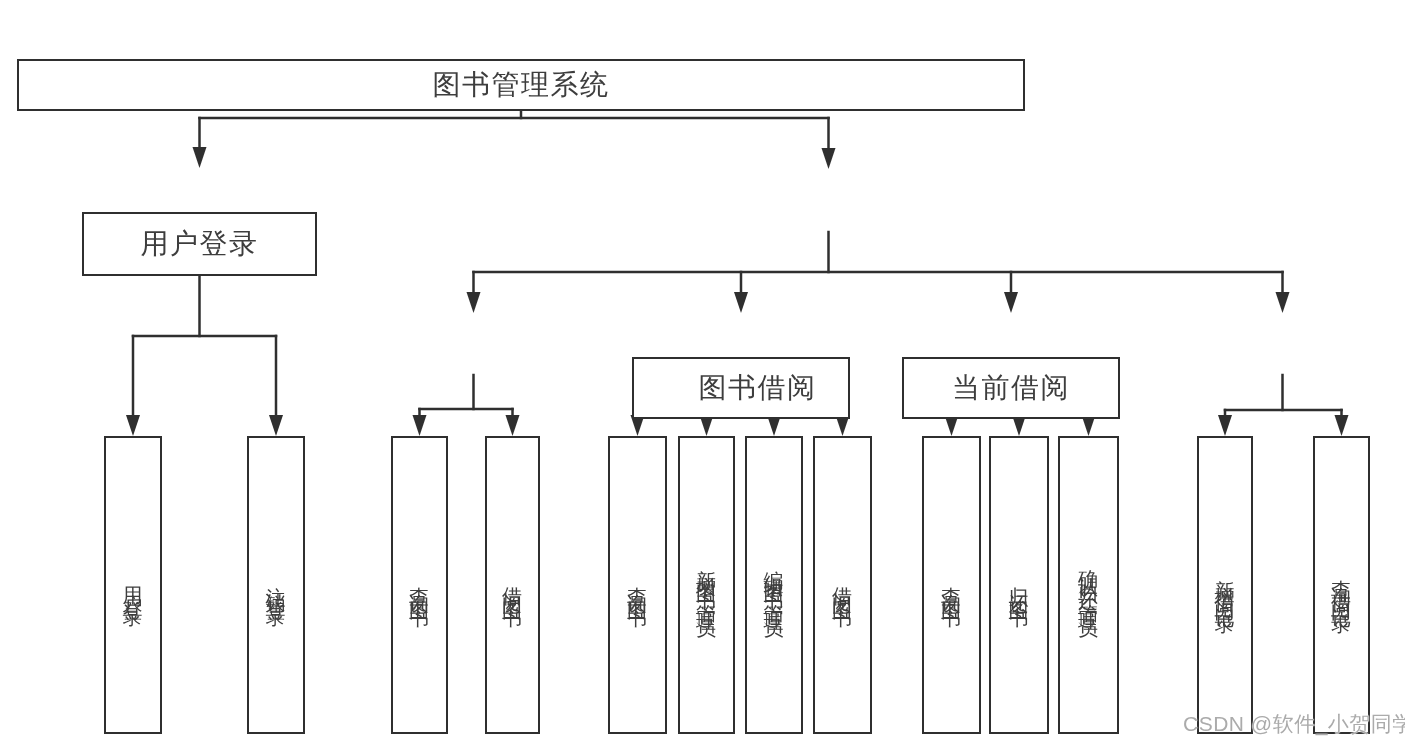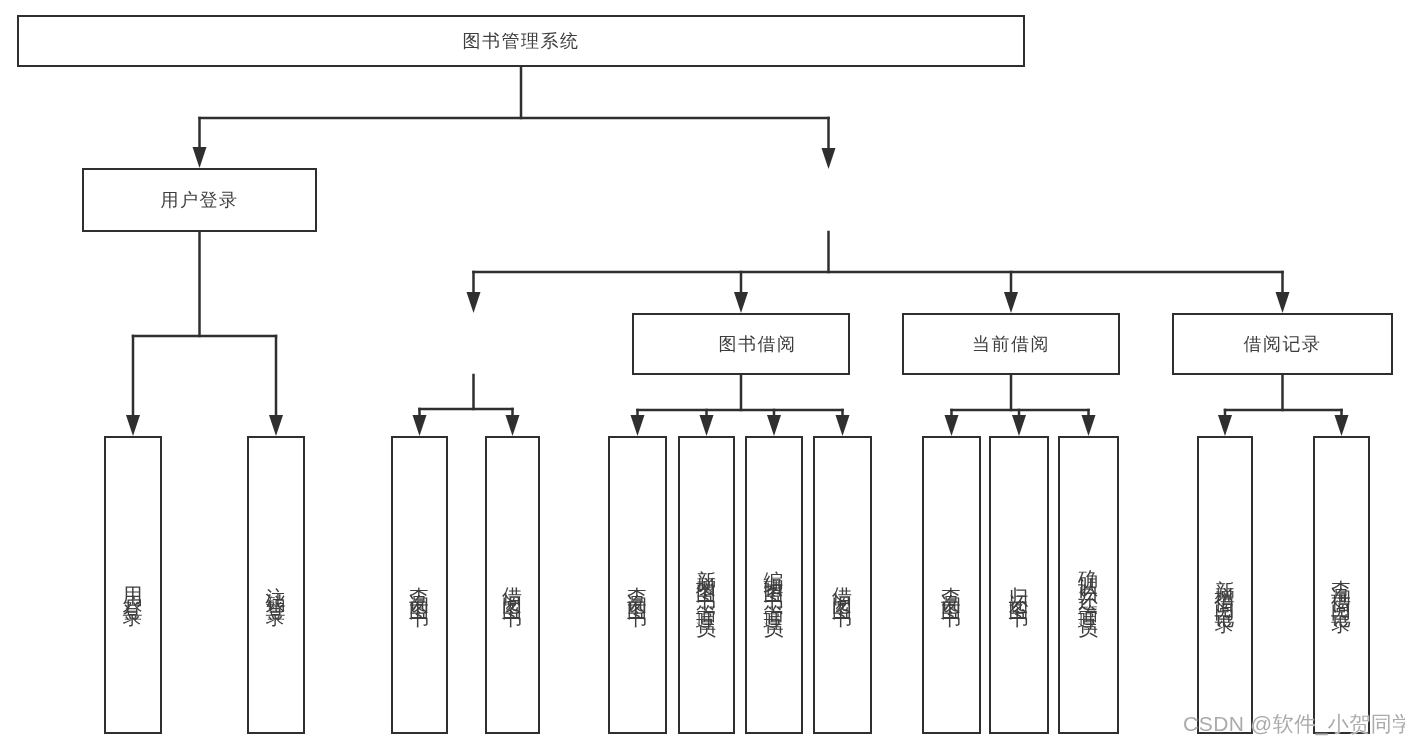--- a/index.html
+++ b/index.html
@@ -12,21 +12,21 @@
   }
   #connectors{position:absolute;left:0;top:0;width:1405px;height:747px;}
   .box{
     position:absolute;
     box-sizing:border-box;
     background:#ffffff;
     border:2.5px solid #2f2f2f;
     display:flex;align-items:center;justify-content:center;
     color:#3d3d3d;
   }
-  .hbox{font-size:18px;letter-spacing:1.5px;}
+  .hbox{font-size:28px;letter-spacing:1.5px;margin-top:44px;}
   .vbox{
     writing-mode:vertical-rl;
     text-orientation:mixed;
     font-size:20px;
     letter-spacing:7px;
     line-height:1;
   }
   #watermark{
     position:absolute;
     left:1183px;top:710px;
@@ -123,23 +123,20 @@
   <div class="box hbox" style="left:82px;top:168px;width:235px;height:64px;">
     <span>用户登录</span>
   </div>
 
   <div class="box hbox" style="left:632px;top:313px;width:218px;height:62px;padding-left:33px;">
     <span>图书借阅</span>
   </div>
   <div class="box hbox" style="left:902px;top:313px;width:218px;height:62px;">
     <span>当前借阅</span>
   </div>
-  <div class="box hbox" style="left:1172px;top:313px;width:221px;height:62px;">
-    <span>借阅记录</span>
-  </div>
 
   <div class="box vbox" style="left:104px;top:436px;width:58px;height:298px;">
     <span>用户登录</span>
   </div>
   <div class="box vbox" style="left:247px;top:436px;width:58px;height:298px;">
     <span>注销登录</span>
   </div>
 
   <div class="box vbox" style="left:391px;top:436px;width:57px;height:298px;">
     <span>查询图书</span>

